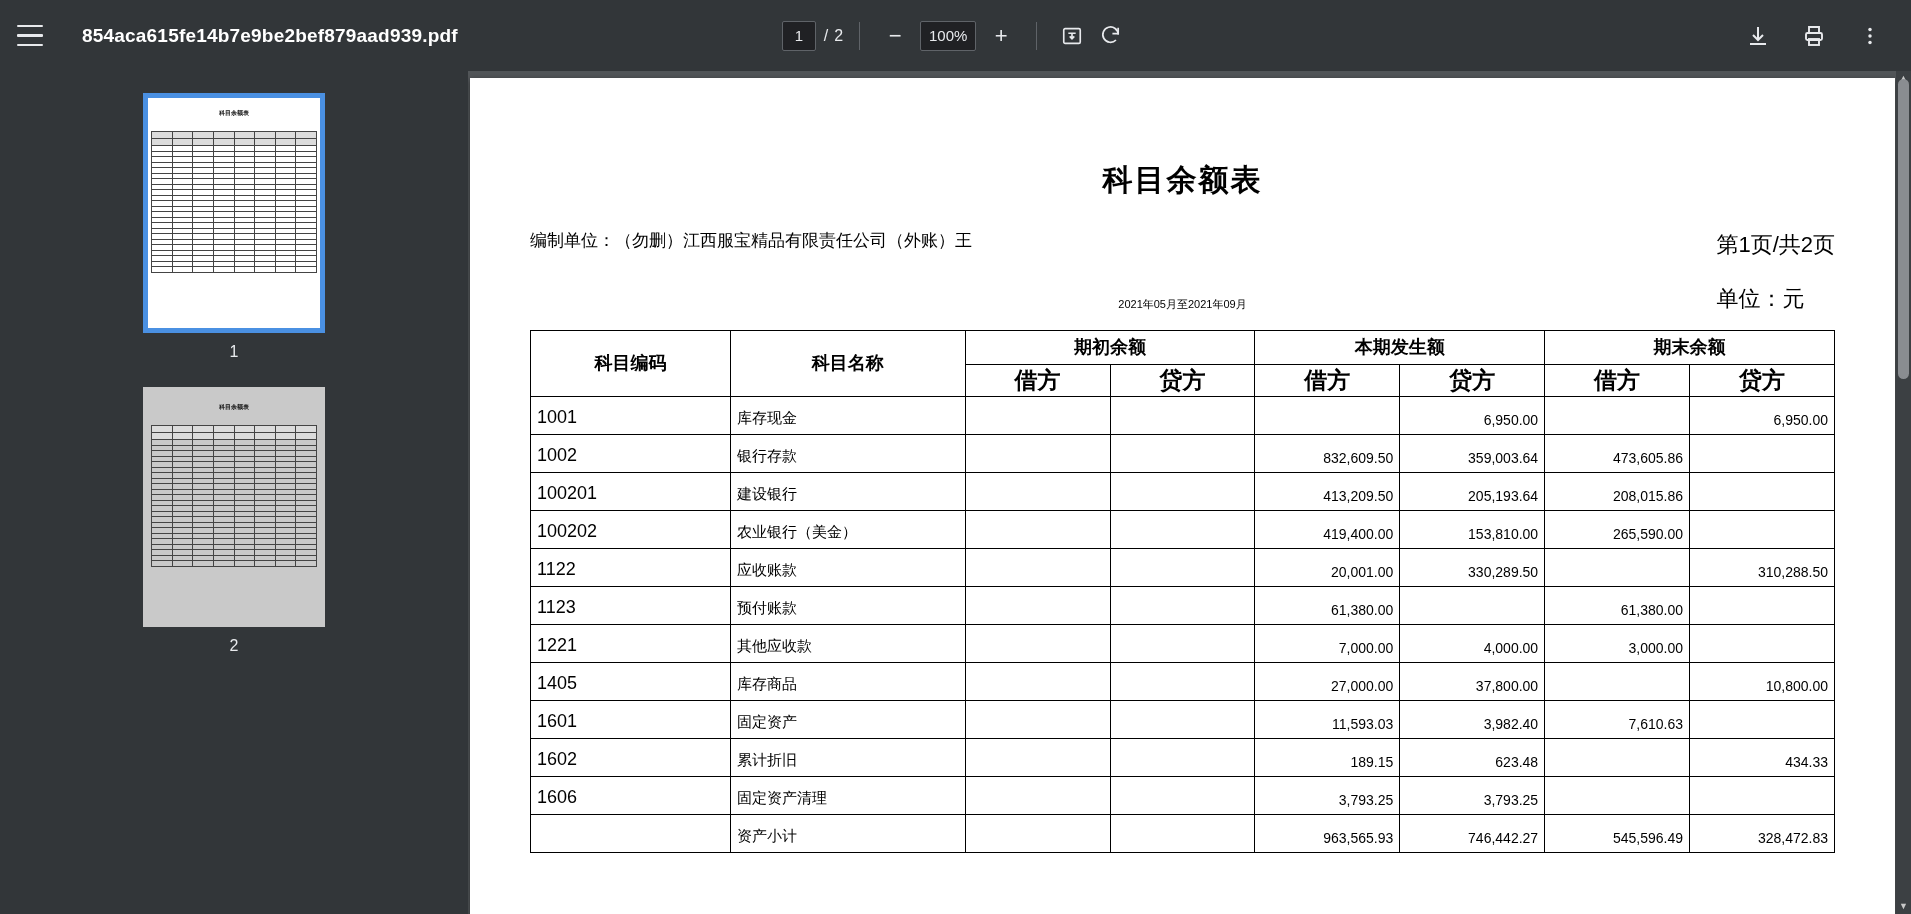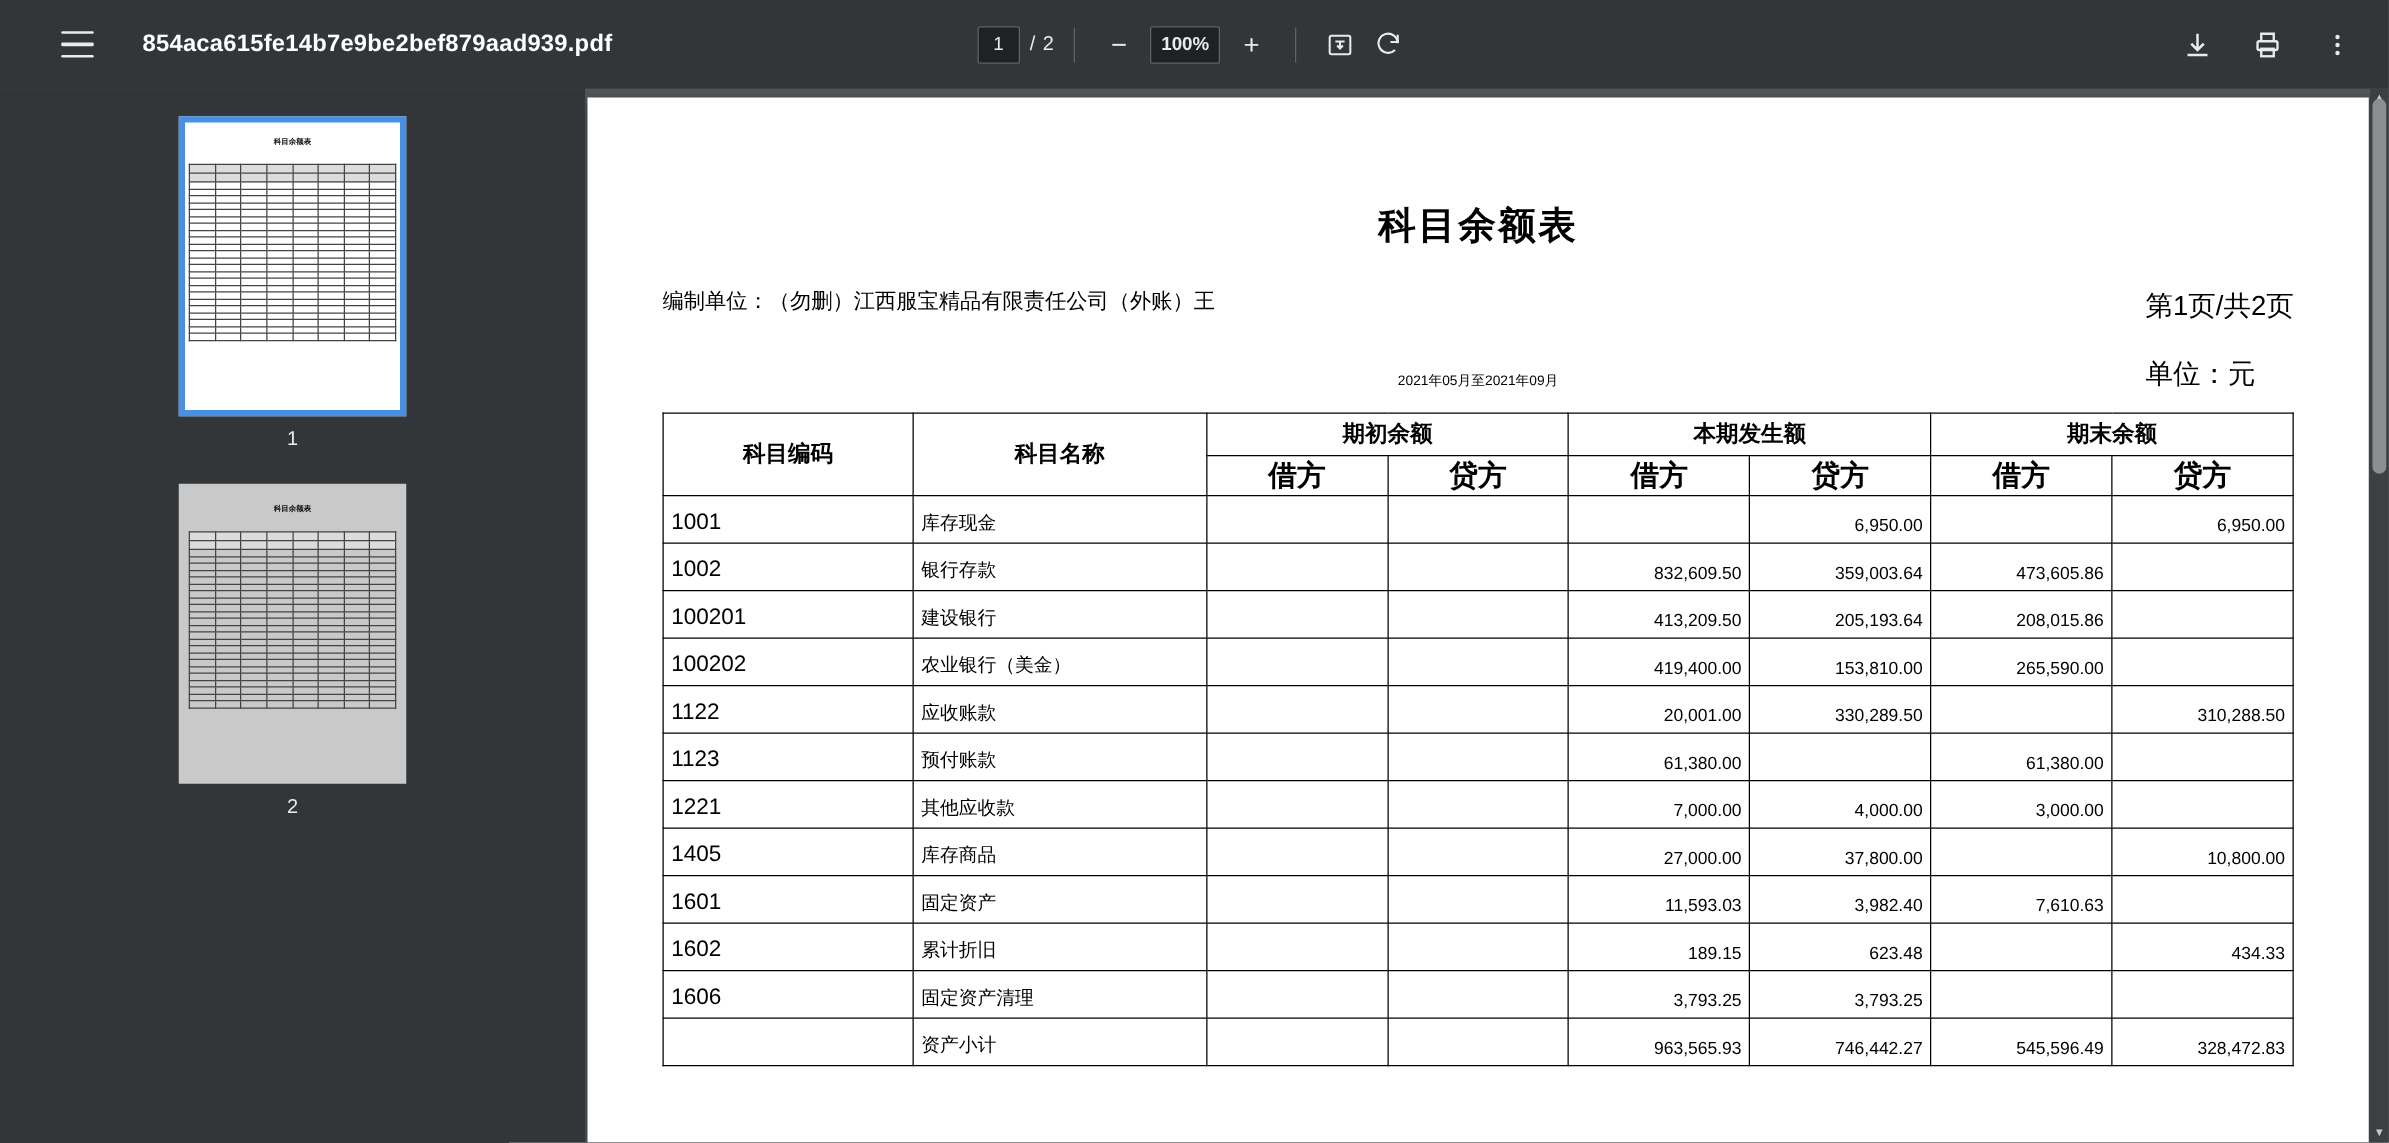--- a/index.html
+++ b/index.html
@@ -13,21 +13,21 @@
   #app { position: relative; width: 1911px; height: 914px; background: #525659; }
 
   
   .toolbar {
     position: absolute; top: 0; left: 0;
     width: 1911px; height: 71px;
     background: #323639;
     display: flex; align-items: center;
     color: #e8eaed;
   }
-  .tb-left { display: flex; align-items: center; flex: 0 0 auto; padding-left: 40px; }
+  .tb-left { display: flex; align-items: center; flex: 0 0 auto; padding-left: 8px; }
   .hamburger {
     width: 44px; height: 44px;
     display: flex; flex-direction: column; justify-content: center; align-items: center;
     cursor: pointer; border-radius: 4px;
   }
   .hamburger span { display: block; width: 26px; height: 2.5px; background: #e8eaed; margin: 3.5px 0; border-radius: 1px; }
   .doc-title {
     margin-left: 30px;
     font-size: 19px; font-weight: bold; color: #ffffff;
     white-space: nowrap;
@@ -53,21 +53,21 @@
   .icon-btn {
     width: 38px; height: 38px; border-radius: 4px;
     display: flex; align-items: center; justify-content: center;
     cursor: pointer; color: #e8eaed; font-size: 22px; line-height: 1;
     background: transparent; border: none;
   }
   .zoom-val {
     min-width: 56px; height: 30px; background: #202124;
     border: 1px solid #5f6368; border-radius: 2px;
     display: flex; align-items: center; justify-content: center;
-    font-size: 15px; color: #e8eaed; margin: 0 6px; font-weight: bold;
+    font-size: 15px; color: #e8eaed; margin: 0 6px;
   }
   .tb-right {
     position: absolute; right: 22px; top: 0; height: 71px;
     display: flex; align-items: center; gap: 18px;
   }
 
   
   .content {
     position: absolute; top: 71px; left: 0;
     width: 1911px; height: 843px;

